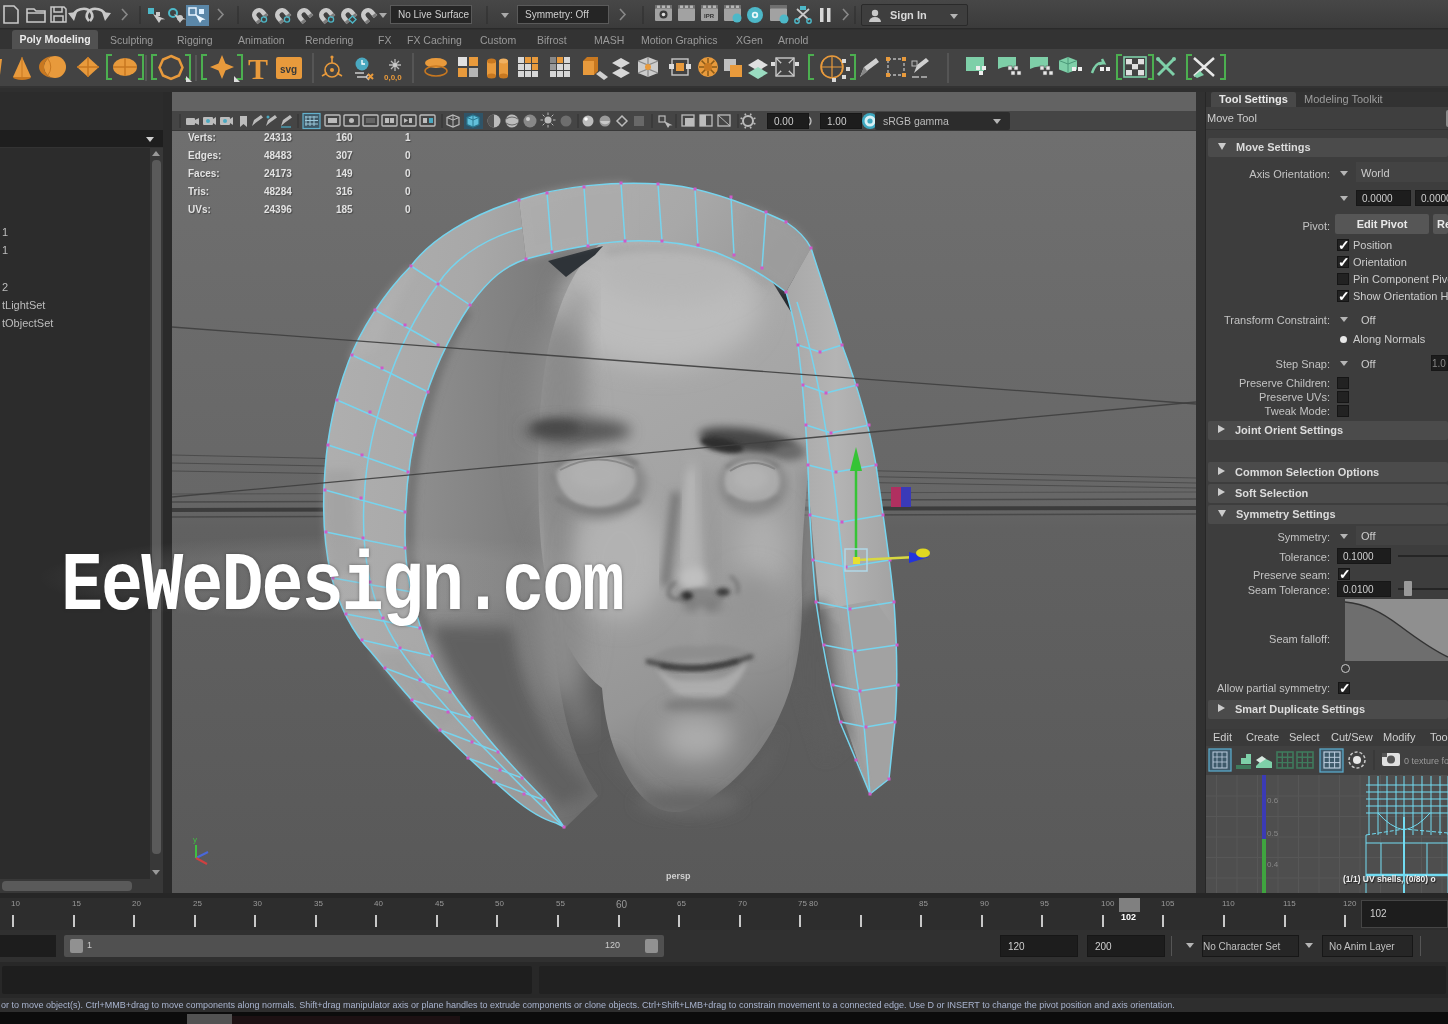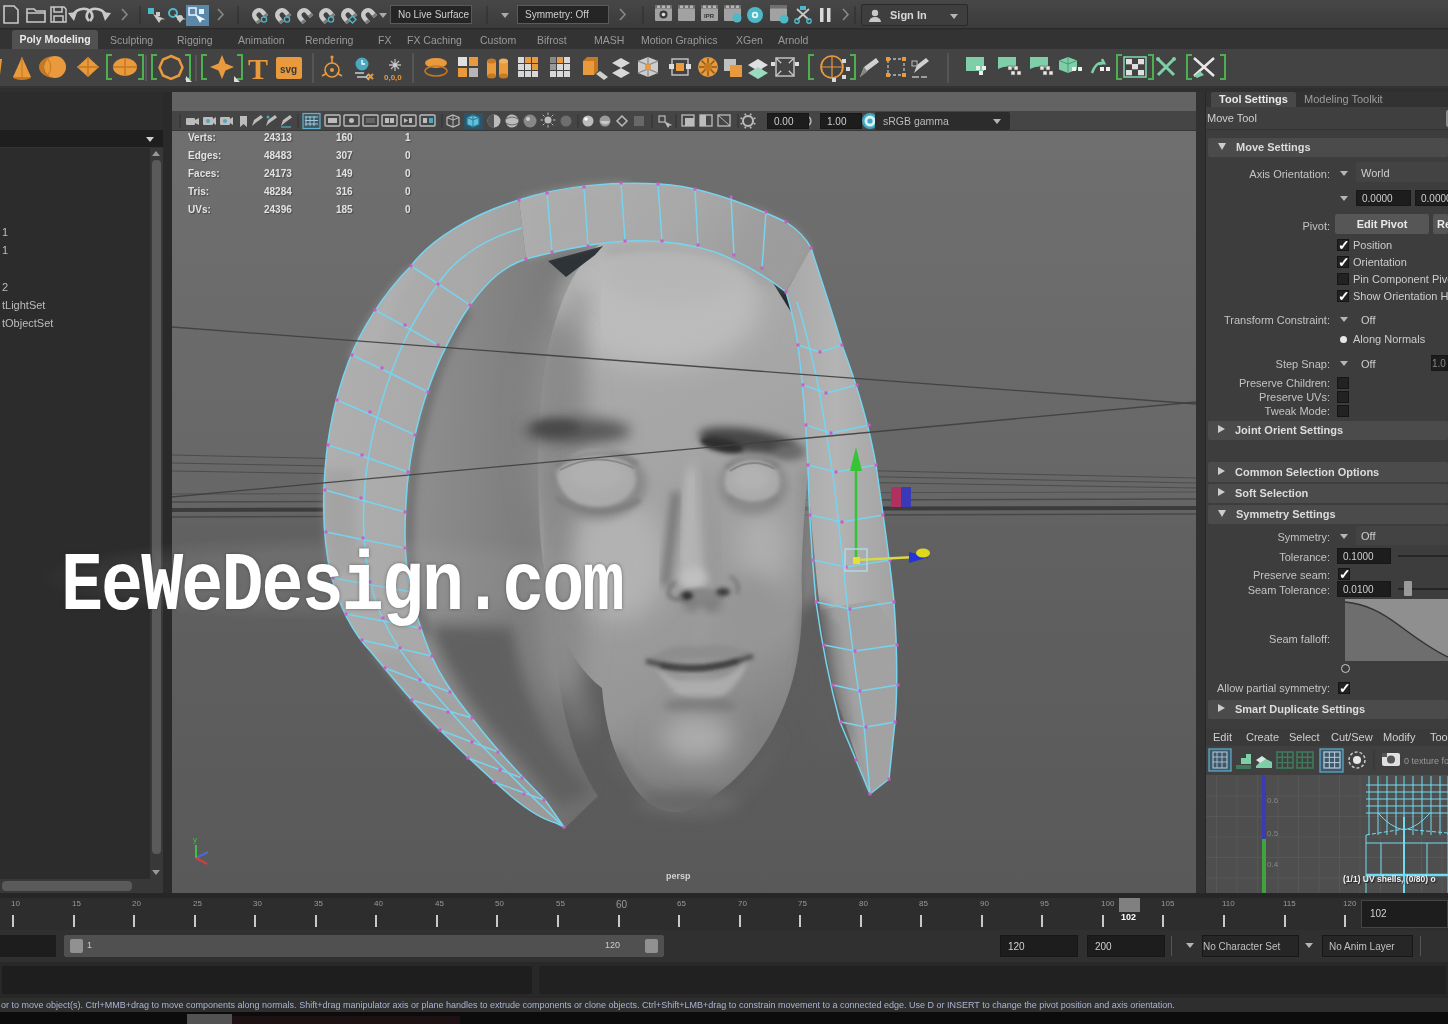--- a/index.html
+++ b/index.html
@@ -945,21 +945,21 @@
     <span class="txt" style="left:556px;top:1px;color:#999;font-size:8px;">55</span>
     <div class="abs" style="left:557px;top:17px;width:1.5px;height:12px;background:#c8c8c8;"></div>
     <span class="txt" style="left:616px;top:1px;color:#999;font-size:10px;">60</span>
     <div class="abs" style="left:618px;top:17px;width:1.5px;height:12px;background:#c8c8c8;"></div>
     <span class="txt" style="left:677px;top:1px;color:#999;font-size:8px;">65</span>
     <div class="abs" style="left:678px;top:17px;width:1.5px;height:12px;background:#c8c8c8;"></div>
     <span class="txt" style="left:738px;top:1px;color:#999;font-size:8px;">70</span>
     <div class="abs" style="left:739px;top:17px;width:1.5px;height:12px;background:#c8c8c8;"></div>
     <span class="txt" style="left:798px;top:1px;color:#999;font-size:8px;">75</span>
     <div class="abs" style="left:799px;top:17px;width:1.5px;height:12px;background:#c8c8c8;"></div>
-    <span class="txt" style="left:859px;top:1px;color:#999;font-size:8px;">80</span>
+    <span class="txt" style="left:809px;top:1px;color:#999;font-size:8px;">80</span>
     <div class="abs" style="left:860px;top:17px;width:1.5px;height:12px;background:#c8c8c8;"></div>
     <span class="txt" style="left:919px;top:1px;color:#999;font-size:8px;">85</span>
     <div class="abs" style="left:920px;top:17px;width:1.5px;height:12px;background:#c8c8c8;"></div>
     <span class="txt" style="left:980px;top:1px;color:#999;font-size:8px;">90</span>
     <div class="abs" style="left:981px;top:17px;width:1.5px;height:12px;background:#c8c8c8;"></div>
     <span class="txt" style="left:1040px;top:1px;color:#999;font-size:8px;">95</span>
     <div class="abs" style="left:1041px;top:17px;width:1.5px;height:12px;background:#c8c8c8;"></div>
     <span class="txt" style="left:1101px;top:1px;color:#999;font-size:8px;">100</span>
     <div class="abs" style="left:1102px;top:17px;width:1.5px;height:12px;background:#c8c8c8;"></div>
     <span class="txt" style="left:1161px;top:1px;color:#999;font-size:8px;">105</span>

